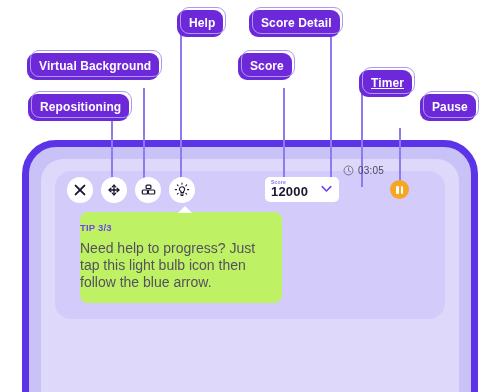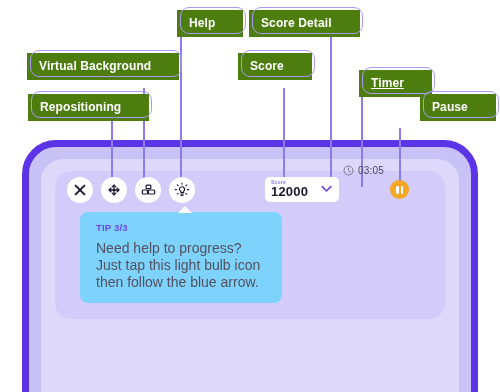--- a/index.html
+++ b/index.html
@@ -56,27 +56,27 @@
   .connector {
     position: absolute;
     width: 2px;
     background: #8b7bf0;
     z-index: 4;
   }
 
   
   .callout {
     position: absolute;
-    background: #4d7c0f;
+    background: #6d28d9;
     color: #ffffff;
     font-size: 12px;
     font-weight: bold;
     letter-spacing: .1px;
-    border-radius: 0;
-    padding: 7px 28px 8px 12px;
+    border-radius: 9px;
+    padding: 7px 8px 8px 12px;
     white-space: nowrap;
     line-height: 1;
     z-index: 6;
     box-shadow: 2px 2px 0 0 rgba(255,255,255,0), 0 0 0 0 transparent;
   }
   .callout::after {
     
     content: "";
     position: absolute;
     left: 3px;
@@ -174,23 +174,23 @@
     background: #ffffff;
     border-radius: 1px;
   }
 
   
   .tip-card {
     position: absolute;
     left: 80px;
     top: 212px;
     width: 202px;
-    background: #7dd3fc;
+    background: #bef264;
     border-radius: 8px;
-    padding: 10px 12px 12px 16px;
+    padding: 10px 12px 12px 0;
     box-sizing: border-box;
     z-index: 7;
   }
   .tip-arrow {
     position: absolute;
     left: 98px;
     top: -6px;
     width: 0; height: 0;
     border-left: 7px solid transparent;
     border-right: 7px solid transparent;

